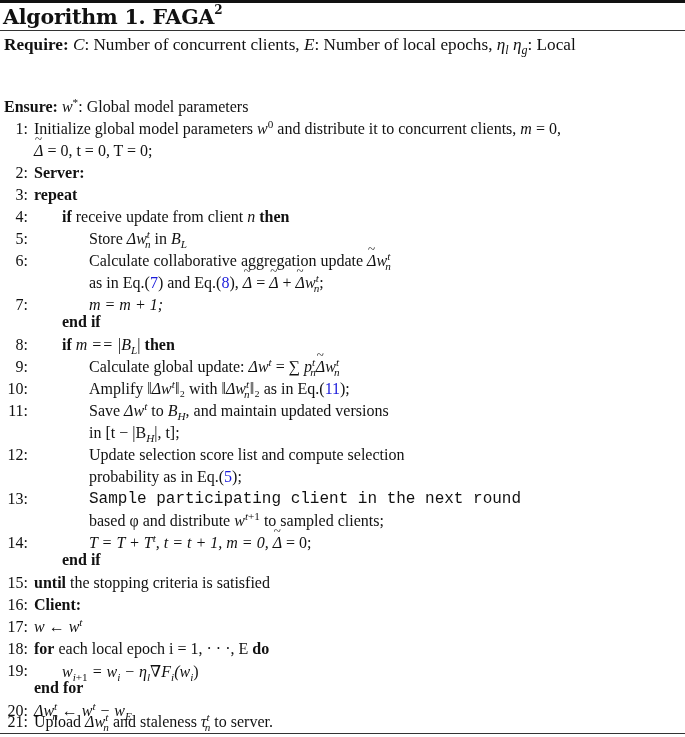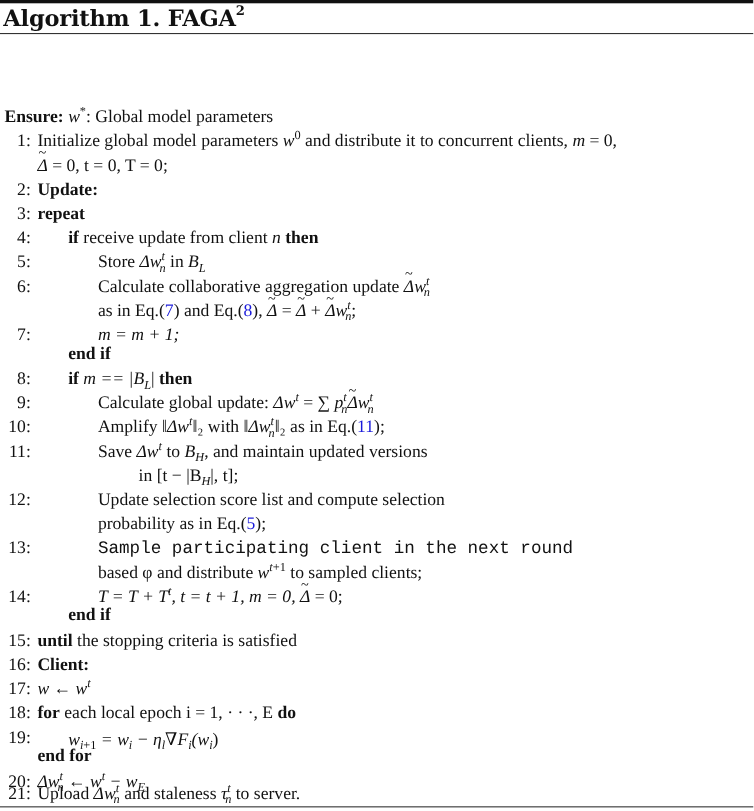--- a/index.html
+++ b/index.html
@@ -29,37 +29,38 @@
 
 <div class="rule-top"></div>
 
 <div class="title">
   <span>Algorithm 1. FAGA</span><sup>2</sup>
 </div>
 
 <div class="rule-mid"></div>
 
 <div class="hang" style="top:34px;">
+  <div class="just"><b>Require:</b> <i>C</i><span>: Number of concurrent clients, </span><i>E</i><span>: Number of local epochs, </span><i>η<sub>l</sub> η<sub>g</sub></i><span>: Local</span></div>
 </div>
 
 <div class="line" style="left:4px; top:98px;">
   <b>Ensure:</b> <i>w</i><sup>*</sup><span>: Global model parameters</span>
 </div>
 
 <div class="line" style="top:120px; left:0;">
   <span class="num">1:</span>
   <span class="txt" style="left:34px;"><span>Initialize global model parameters </span><i>w</i><sup>0</sup><span> and distribute it to concurrent clients, </span><i>m</i><span> = 0,</span></span>
 </div>
 <div class="line" style="top:142px; left:34px;">
   <i class="tilde">Δ</i><span> = 0, t = 0, T = 0;</span>
 </div>
 
 <div class="line" style="top:164px; left:0;">
   <span class="num">2:</span>
-  <b class="txt" style="left:34px;">Update:</b>
+  <b class="txt" style="left:34px;">Server:</b>
 </div>
 
 <div class="line" style="top:186px; left:0;">
   <span class="num">3:</span>
   <b class="txt" style="left:34px;">repeat</b>
 </div>
 
 <div class="line" style="top:208px; left:0;">
   <span class="num">4:</span>
   <span class="txt" style="left:62px;"><b>if</b><span> receive update from client </span><i>n</i> <b>then</b></span>
@@ -98,21 +99,21 @@
 
 <div class="line" style="top:380px; left:0;">
   <span class="num">10:</span>
   <span class="txt" style="left:89px;"><span>Amplify ‖</span><i>Δw<sup>t</sup></i><span>‖₂ with ‖</span><i>Δw<sup>t</sup><sub style="margin-left:-5px">n</sub></i><span>‖₂ as in Eq.(</span><span class="ref">11</span><span>);</span></span>
 </div>
 
 <div class="line" style="top:402px; left:0;">
   <span class="num">11:</span>
   <span class="txt" style="left:89px;"><span>Save </span><i>Δw<sup>t</sup></i><span> to </span><i>B<sub>H</sub></i><span>, and maintain updated versions</span></span>
 </div>
-<div class="line" style="top:424px; left:89px;margin-left:37px;">
+<div class="line" style="top:424px; left:89px;">
   <span>in [t − |B</span><sub><i>H</i></sub><span>|, t];</span>
 </div>
 
 <div class="line" style="top:446px; left:0;">
   <span class="num">12:</span>
   <span class="txt" style="left:89px;">Update selection score list and compute selection</span>
 </div>
 <div class="line" style="top:468px; left:89px;">
   <span>probability as in Eq.(</span><span class="ref">5</span><span>);</span>
 </div>

